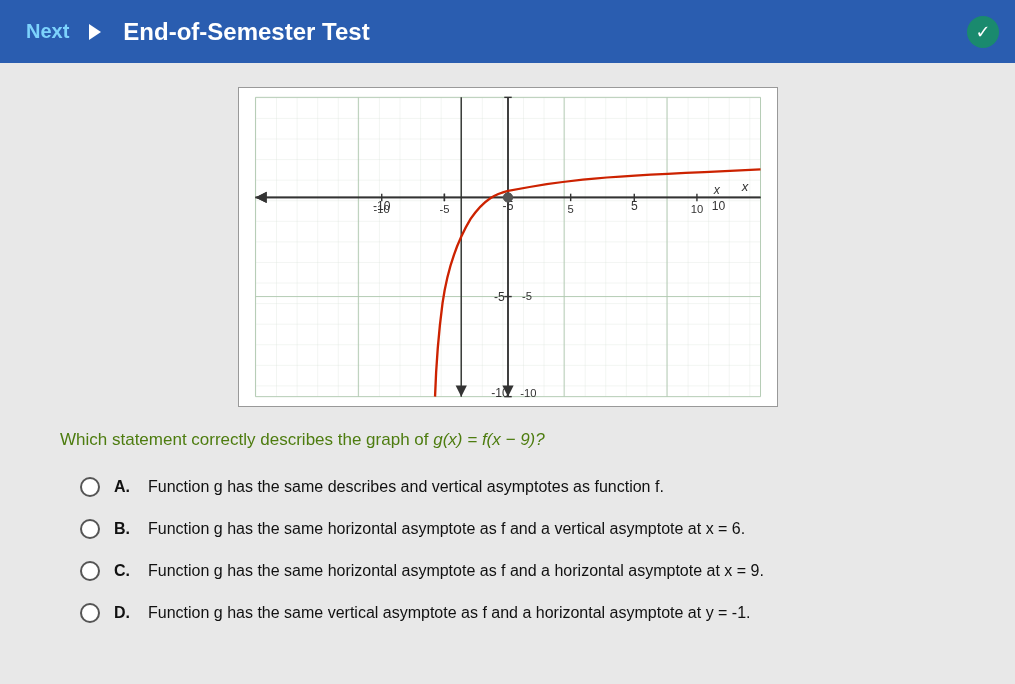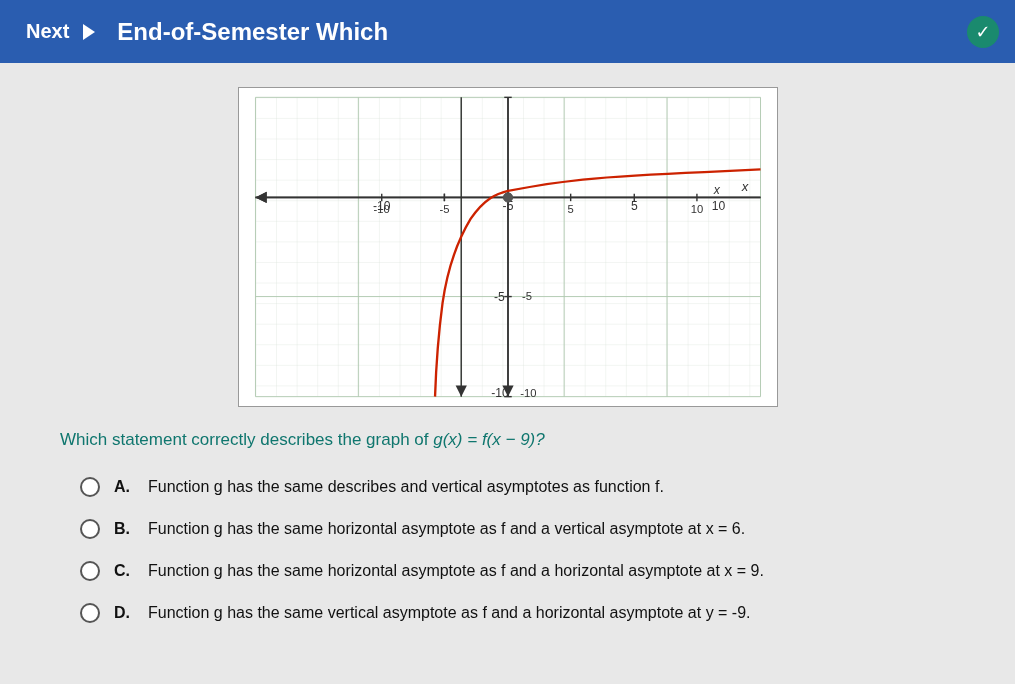--- a/index.html
+++ b/index.html
@@ -15,27 +15,27 @@
       background: #2a5db0;
       display: flex;
       align-items: center;
       padding: 0 16px;
       height: 63px;
       gap: 12px;
     }
     .next-btn {
       background: transparent;
       border: none;
-      color: #ffffff;
+      color: #7dd3fc;
       font-size: 20px;
       font-weight: bold;
       cursor: pointer;
       display: flex;
       align-items: center;
-      gap: 14px;
+      gap: 20px;
       padding: 6px 10px;
     }
     .next-arrow {
       width: 0; height: 0;
       border-top: 8px solid transparent;
       border-bottom: 8px solid transparent;
       border-left: 12px solid white;
       display: inline-block;
     }
     .header-title {
@@ -66,21 +66,21 @@
     
     .graph-container {
       display: flex;
       justify-content: center;
       margin-bottom: 20px;
     }
 
     
     .question-text {
       font-size: 17px;
-      color: #0f766e;
+      color: #4d7c0f;
       margin-bottom: 22px;
       line-height: 1.5;
     }
     .question-text em {
       font-style: italic;
     }
 
     
     .options {
       display: flex;
@@ -115,21 +115,21 @@
     }
   </style>
 </head>
 <body>
 
 <div class="header">
   <button class="next-btn">
     <span>Next</span>
     <span class="next-arrow"></span>
   </button>
-  <span class="header-title">End-of-Semester Which</span>
+  <span class="header-title">End-of-Semester Test</span>
   <div class="header-check">
     <span>✓</span>
   </div>
 </div>
 
 <div class="content">
 
   <div class="graph-container">
     <svg width="540" height="320" viewBox="-10 -10 560 340" style="background:white; border:1px solid #999;">
 
@@ -232,18 +232,18 @@
 
     <div class="option-row">
       <div class="option-radio"></div>
       <span class="option-label">C.</span>
       <span class="option-text">Function g has the same horizontal asymptote as f and a horizontal asymptote at x = 9.</span>
     </div>
 
     <div class="option-row">
       <div class="option-radio"></div>
       <span class="option-label">D.</span>
-      <span class="option-text">Function g has the same vertical asymptote as f and a horizontal asymptote at y = -9.</span>
+      <span class="option-text">Function g has the same vertical asymptote as f and a horizontal asymptote at y = -1.</span>
     </div>
 
   </div>
 
 </div>
 
 </body></html>

